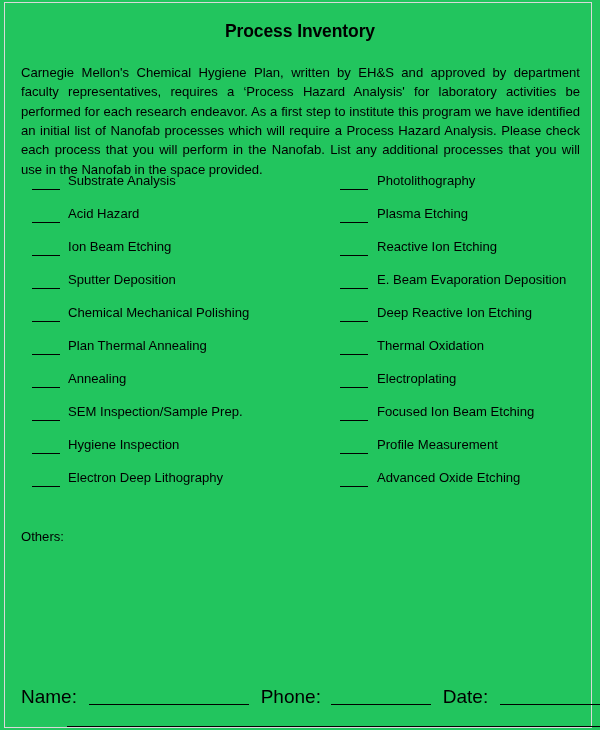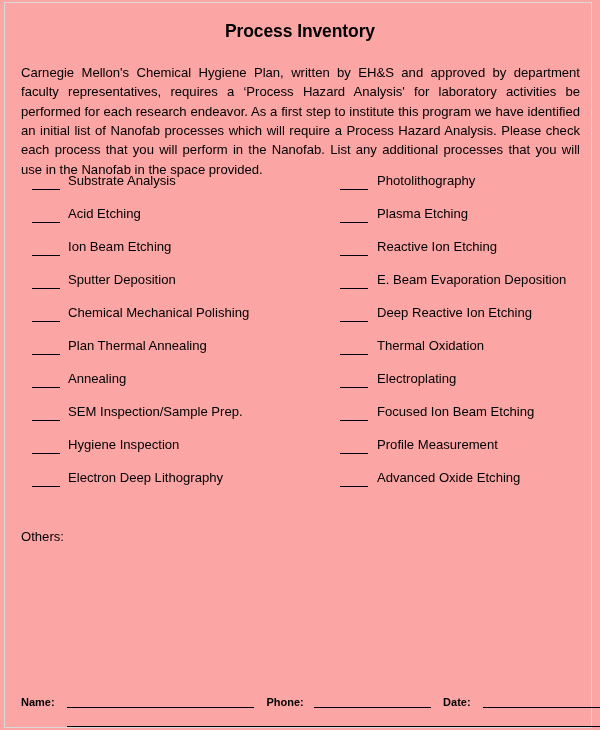--- a/index.html
+++ b/index.html
@@ -8,21 +8,21 @@
     background: #ffffff;
   }
   body {
     font-family: "Liberation Sans", sans-serif;
     color: #000000;
   }
   #page {
     position: relative;
     width: 600px;
     height: 730px;
-    background: #fca5a5;
+    background: #22c55e;
     overflow: hidden;
     box-sizing: border-box;
   }
   
   #page-frame {
     position: absolute;
     left: 4px;
     top: 2px;
     width: 588px;
     height: 726px;
@@ -100,24 +100,23 @@
     color: #000;
   }
 
   .signature-row {
     position: absolute;
     left: 21px;
     top: 686px;
     width: 579px;
     height: 22px;
     display: flex;
-    align-items: flex-end;
-    font-size: 11px;
-    color: #000;
-    font-weight: bold;
+    align-items: center;
+    font-size: 19px;
+    color: #000;
   }
   .sig-label { white-space: nowrap; }
   .sig-rule {
     display: inline-block;
     border-bottom: 1.4px solid #000;
     height: 14px;
   }
   .rule-name  { width: 192px; margin-left: 12px; margin-right: 12px; }
   .rule-phone { width: 120px; margin-left: 10px; margin-right: 12px; }
   .rule-date  { width: 120px; margin-left: 12px; }
@@ -143,21 +142,21 @@
   <p class="intro">Carnegie Mellon's Chemical Hygiene Plan, written by EH&amp;S and approved by department faculty representatives, requires a ‘Process Hazard Analysis' for laboratory activities be performed for each research endeavor. As a first step to institute this program we have identified an initial list of Nanofab processes which will require a Process Hazard Analysis. Please check each process that you will perform in the Nanofab. List any additional processes that you will use in the Nanofab in the space provided.</p>
 
   <div class="checklist">
     <div class="col col-left">
         <div class="item">
           <span class="blank-line"></span>
           <span class="item-label">Substrate Analysis</span>
         </div>
         <div class="item">
           <span class="blank-line"></span>
-          <span class="item-label">Acid Etching</span>
+          <span class="item-label">Acid Hazard</span>
         </div>
         <div class="item">
           <span class="blank-line"></span>
           <span class="item-label">Ion Beam Etching</span>
         </div>
         <div class="item">
           <span class="blank-line"></span>
           <span class="item-label">Sputter Deposition</span>
         </div>
         <div class="item">

